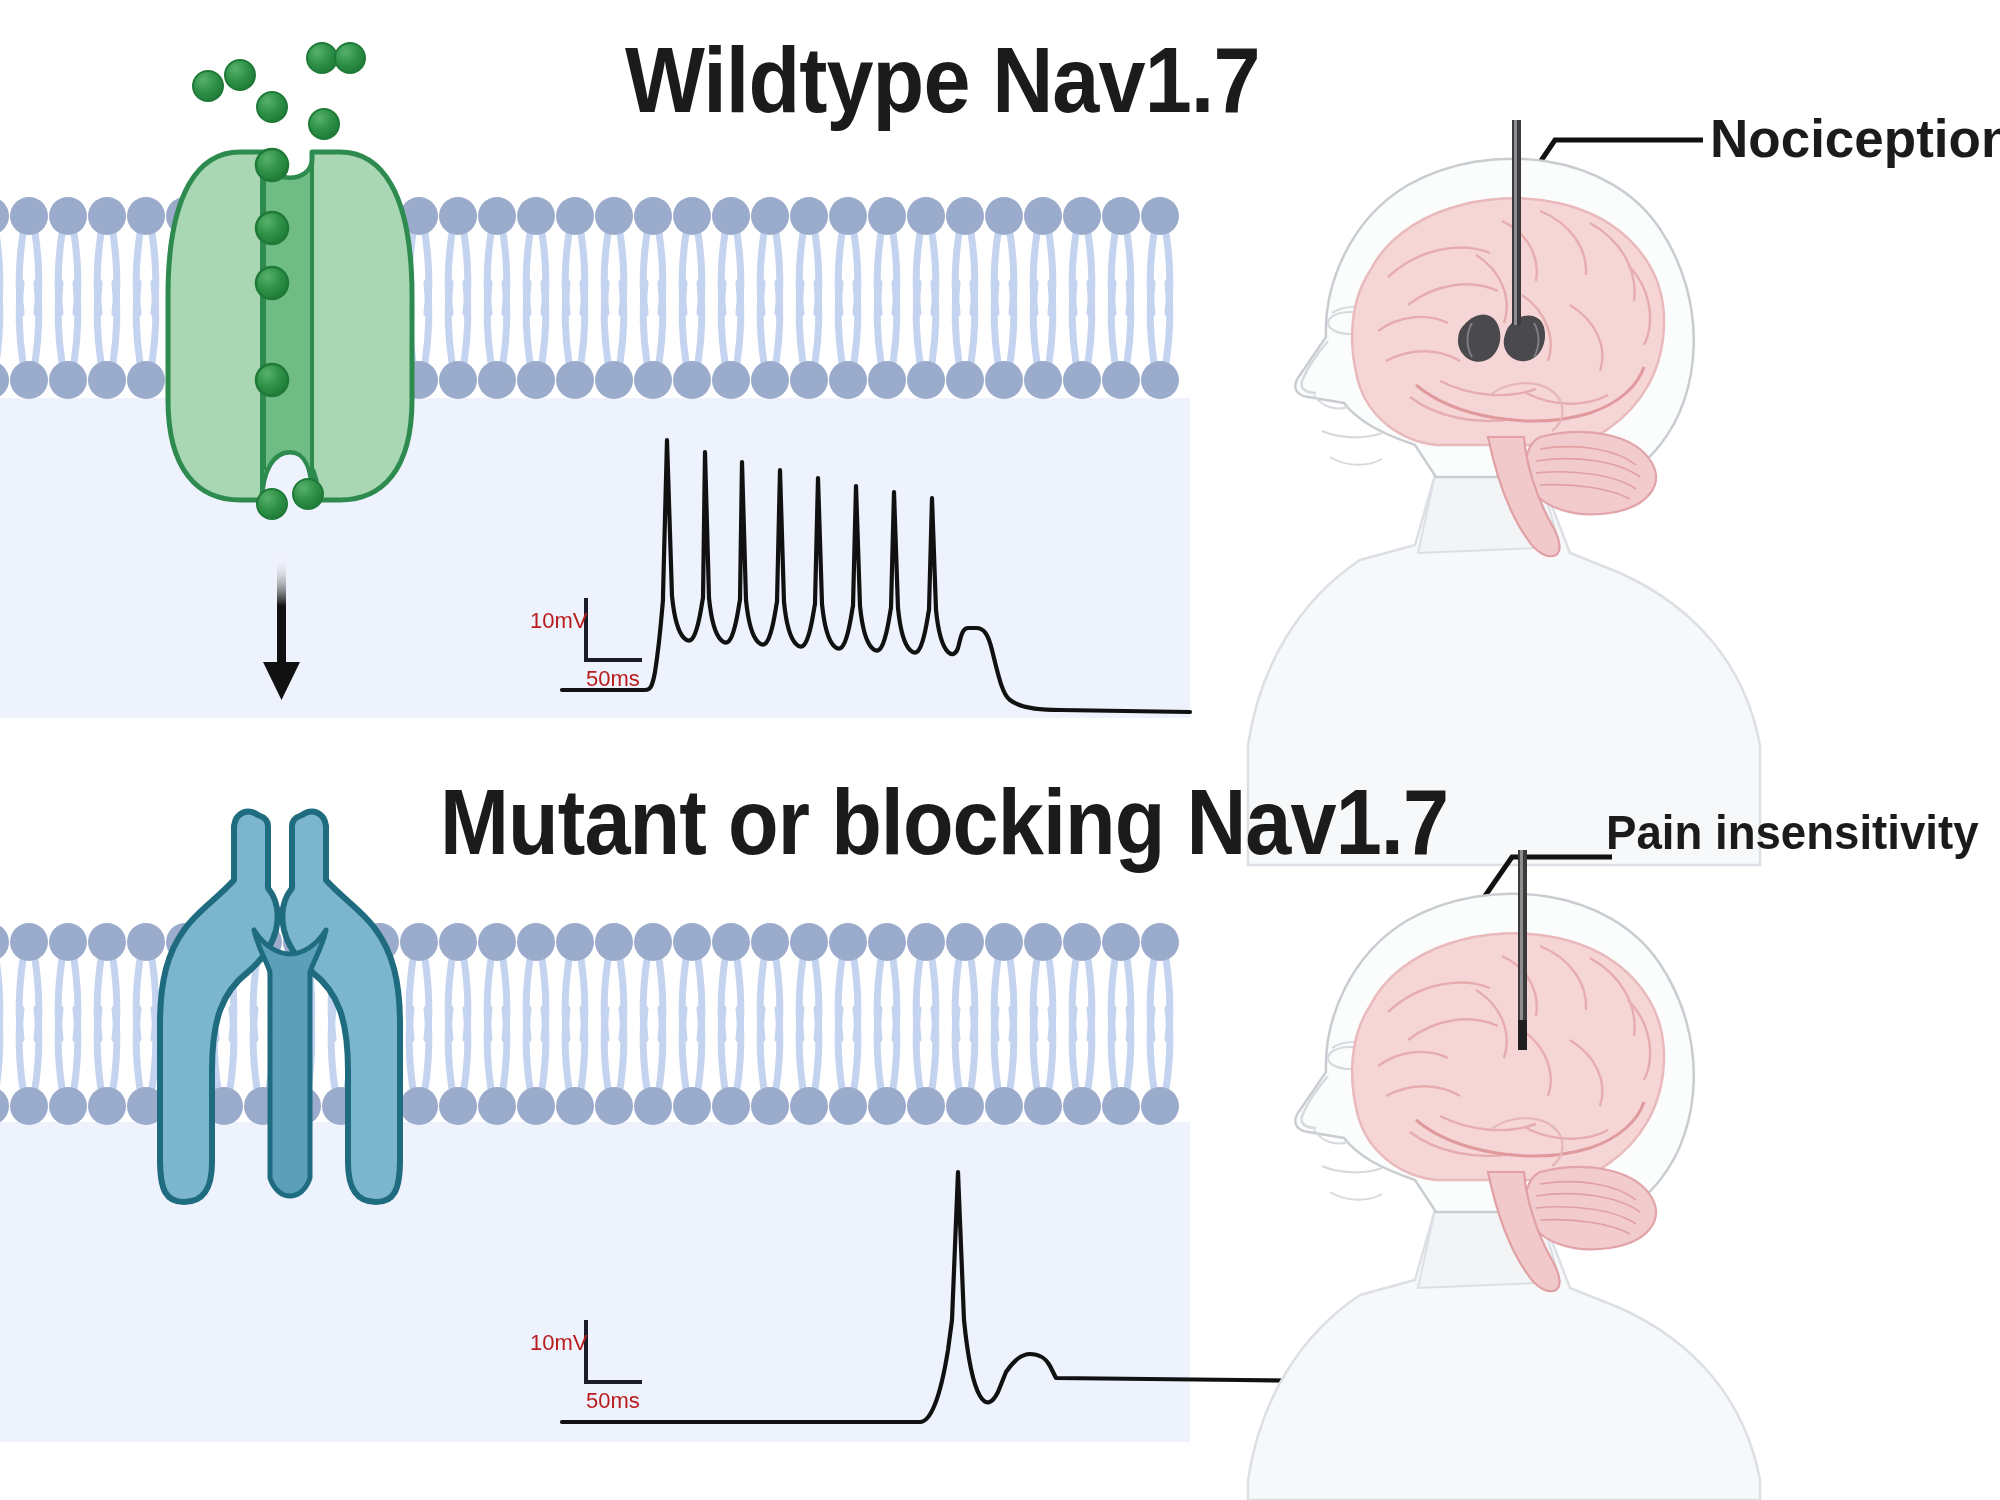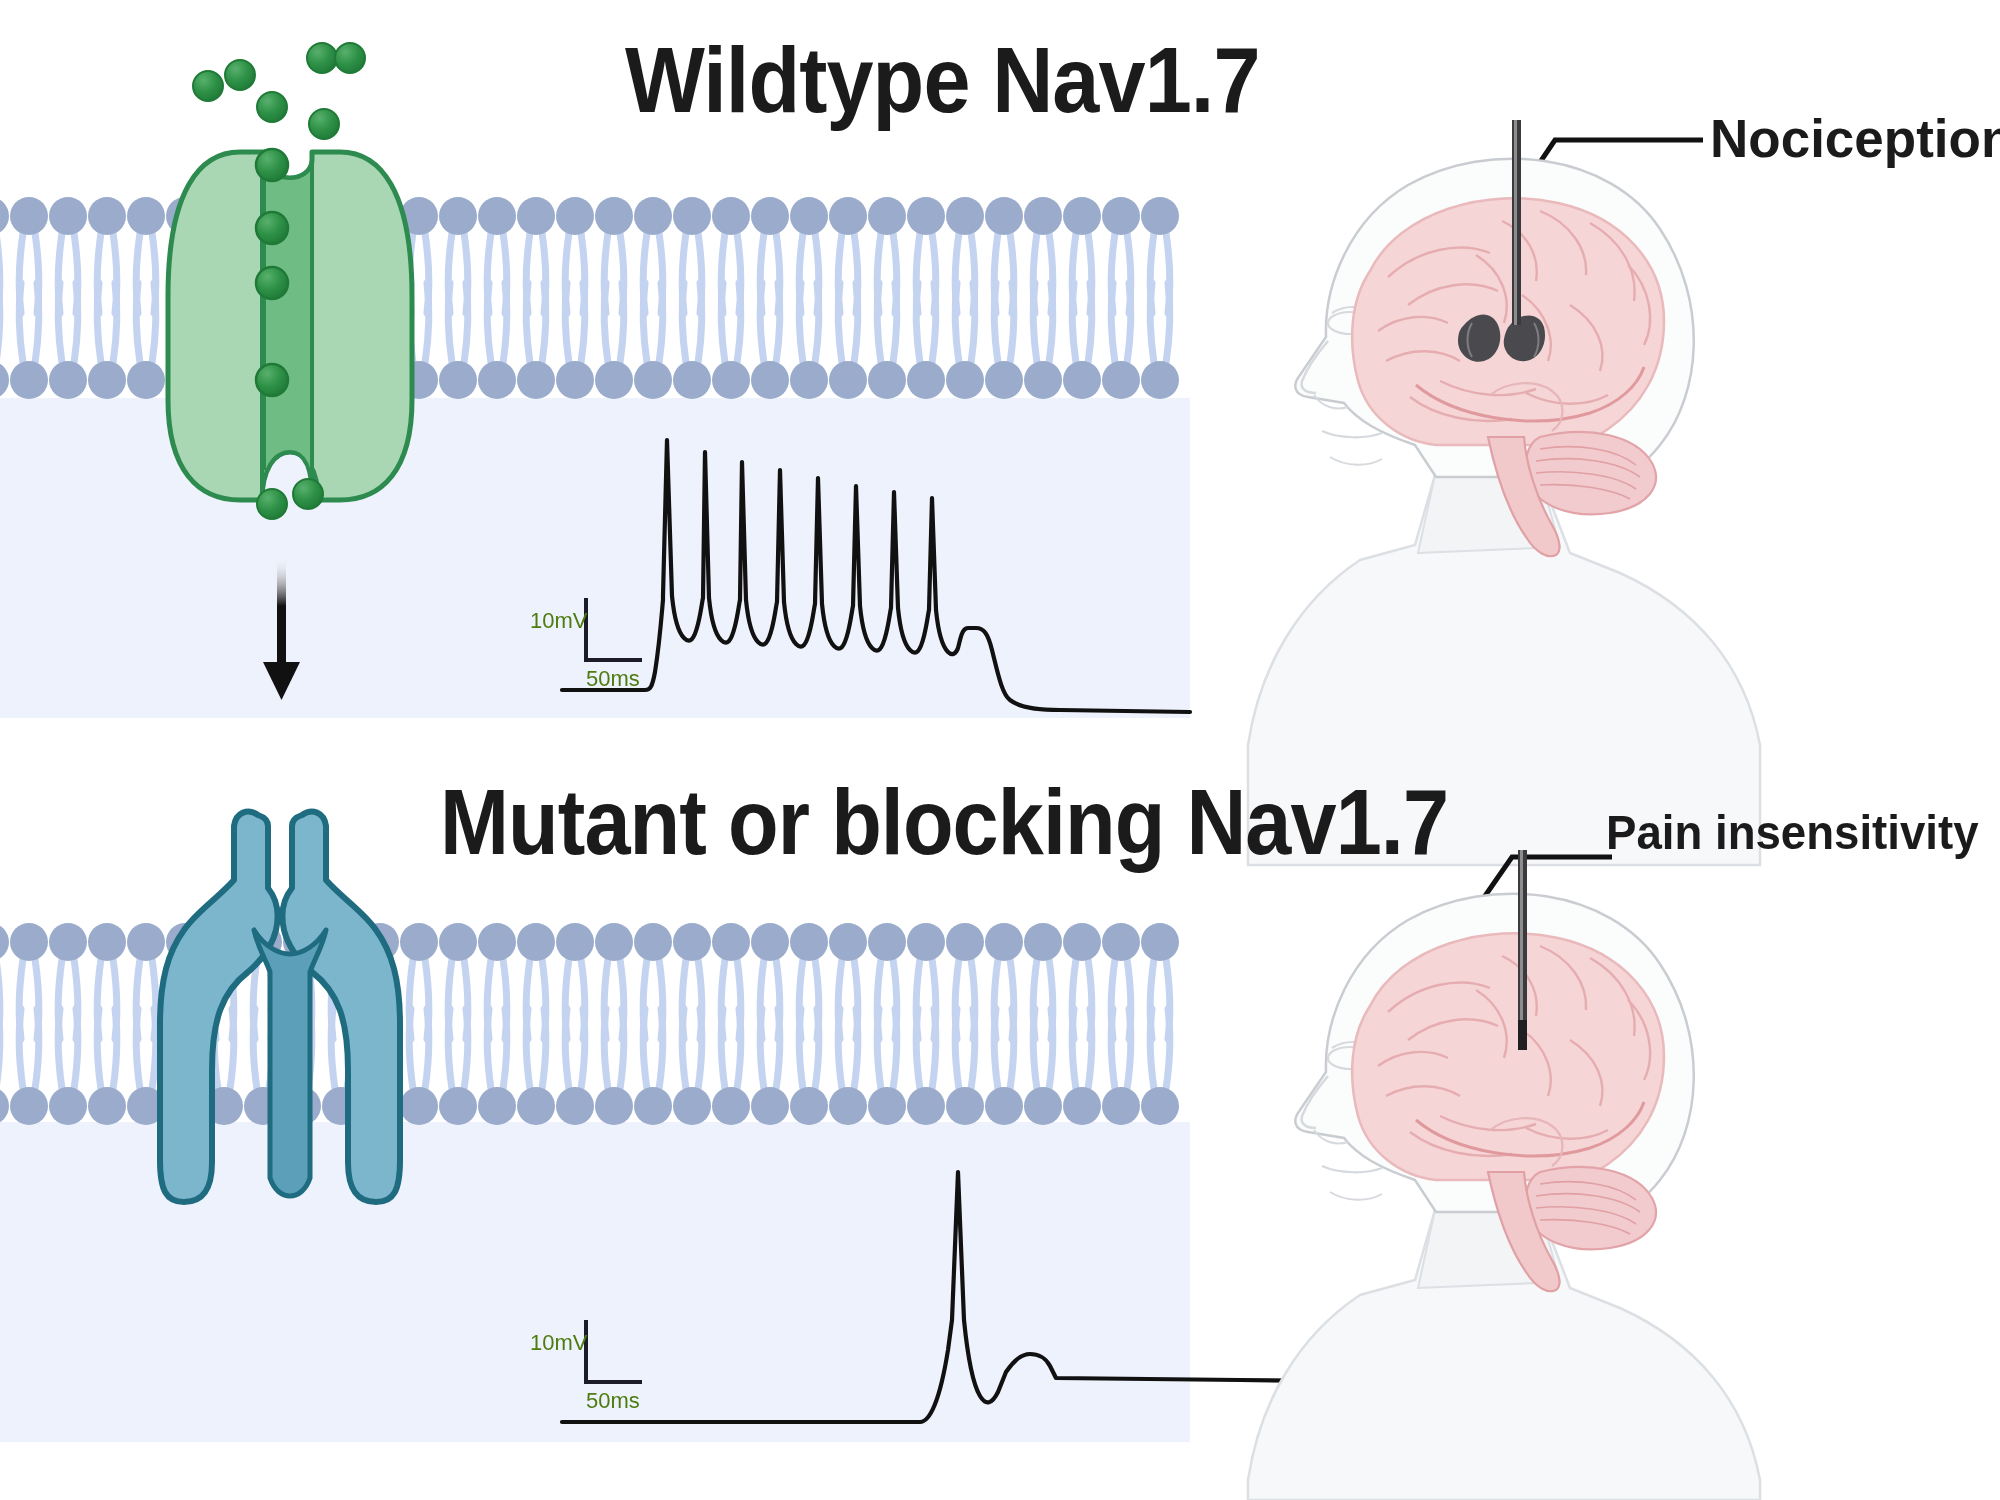--- a/index.html
+++ b/index.html
@@ -31,21 +31,21 @@
   #label-pain{ left:1606px; top:805px; font-size:48px; transform:scaleX(0.95); transform-origin:left center; }
 
   
   .cytoplasm{ position:absolute; background:#eef2fd; }
 
   svg.layer{ position:absolute; left:0; top:0; overflow:visible; }
 
   .scalelabel{
     position:absolute;
     font-family:"Liberation Sans",sans-serif;
-    color:#4d7c0f;
+    color:#b91c1c;
     white-space:nowrap;
   }
 </style>
 </head>
 <body>
 
 <div id="stage">
 
   <div class="panel">
 

